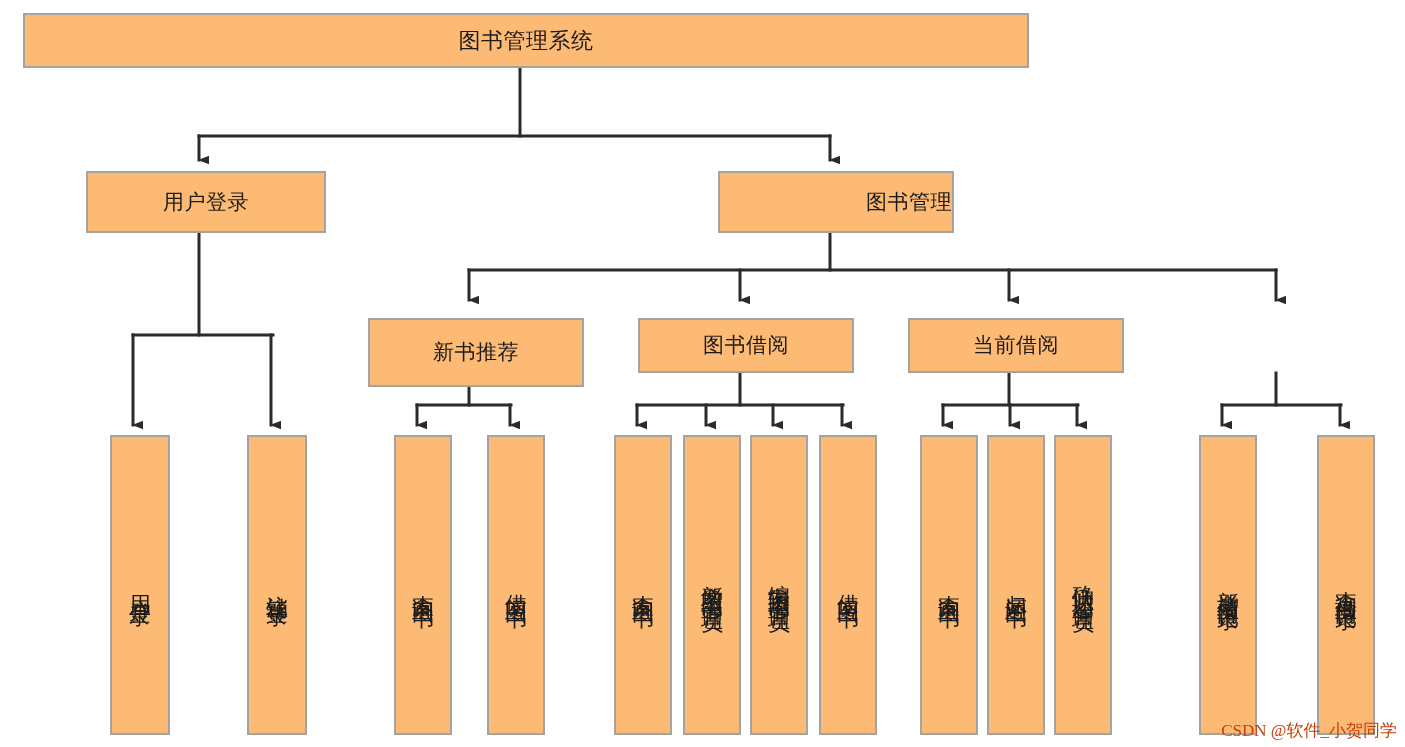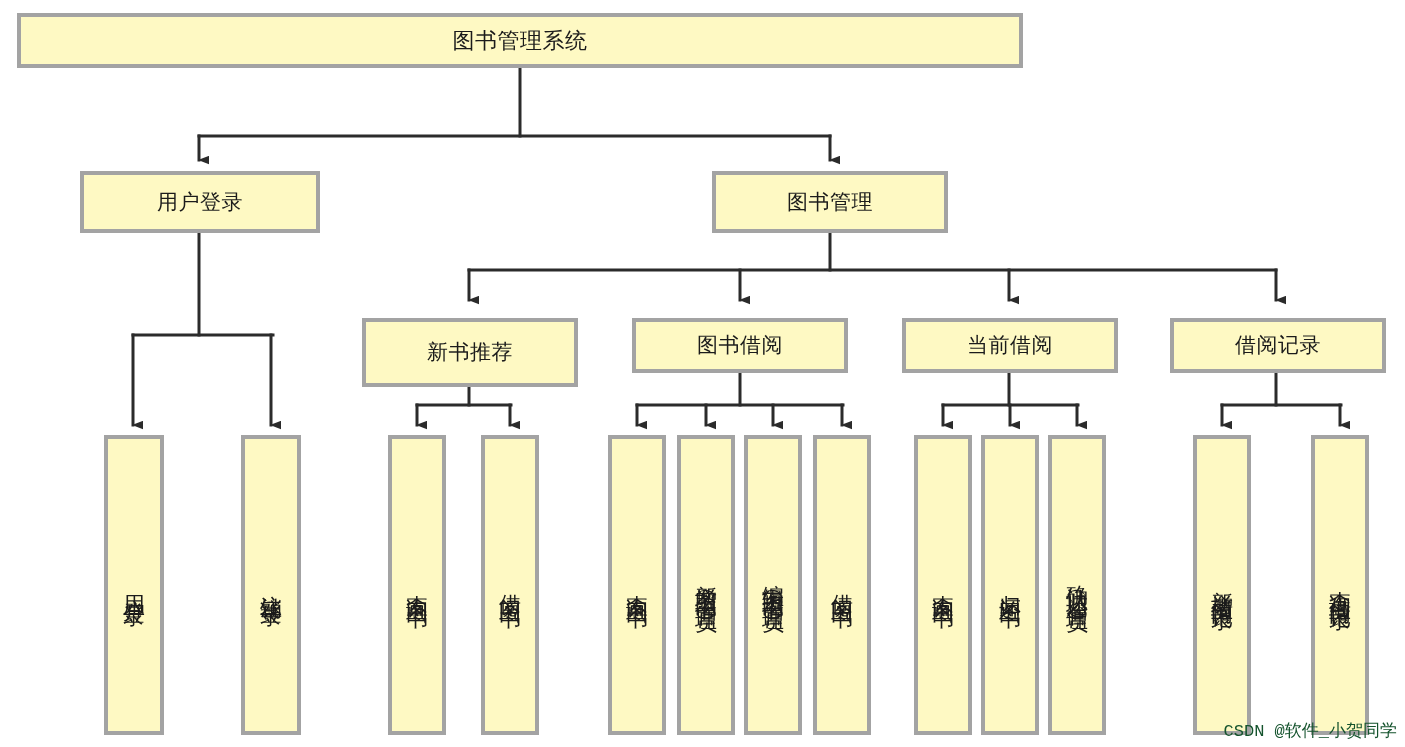--- a/index.html
+++ b/index.html
@@ -23,26 +23,27 @@
   #diagram-svg {
     position: absolute;
     left: 0;
     top: 0;
     width: 1405px;
     height: 747px;
   }
   .node-box {
     position: absolute;
     box-sizing: border-box;
-    background: #fef9c3;
-    border: 4px solid #a3a3a3;
+    background: #fdba74;
+    border: 2px solid #a3a3a3;
     display: flex;
     align-items: center;
     justify-content: center;
     overflow: hidden;
+    margin-left: 6px;
   }
   .node-label {
     color: #1b1b1b;
     text-align: center;
     line-height: 1.18;
     letter-spacing: 0.5px;
     white-space: nowrap;
   }
   .node-label.horizontal {
     font-size: 21px;
@@ -59,22 +60,22 @@
     text-orientation: upright;
     font-size: 22px;
     letter-spacing: 4px;
     line-height: 1;
   }
   #watermark {
     position: absolute;
     right: 8px;
     bottom: 5px;
     font-size: 17px;
-    color: #14532d;
-    font-family: Liberation Mono, monospace;
+    color: #c2410c;
+    font-family: Liberation Serif, serif;
     white-space: nowrap;
     pointer-events: none;
   }
 </style>
 </head>
 <body>
 
 <div id="diagram-root">
 
   <svg id="diagram-svg" viewBox="0 0 1405 747" xmlns="http://www.w3.org/2000/svg">
@@ -130,36 +131,33 @@
     </g>
   </svg>
 
   <div class="node-box" style="left:17px; top:13px; width:1006px; height:55px;">
     <span class="node-label root">图书管理系统</span>
   </div>
 
   <div class="node-box" style="left:80px; top:171px; width:240px; height:62px;">
     <span class="node-label horizontal">用户登录</span>
   </div>
-  <div class="node-box" style="left:712px; top:171px; width:236px; height:62px;">
+  <div class="node-box" style="left:712px; top:171px; width:236px; height:62px;justify-content:flex-end;">
     <span class="node-label horizontal">图书管理</span>
   </div>
 
   <div class="node-box" style="left:362px; top:318px; width:216px; height:69px;">
     <span class="node-label horizontal">新书推荐</span>
   </div>
   <div class="node-box" style="left:902px; top:318px; width:216px; height:55px;">
     <span class="node-label horizontal">当前借阅</span>
   </div>
   <div class="node-box" style="left:632px; top:318px; width:216px; height:55px;">
     <span class="node-label horizontal">图书借阅</span>
   </div>
-  <div class="node-box" style="left:1170px; top:318px; width:216px; height:55px;">
-    <span class="node-label horizontal">借阅记录</span>
-  </div>
 
   <div class="node-box vertical" style="left:104px; top:435px; width:60px; height:300px;">
     <span class="node-label vertical">用户登录</span>
   </div>
   <div class="node-box vertical" style="left:241px; top:435px; width:60px; height:300px;">
     <span class="node-label vertical">注销登录</span>
   </div>
 
   <div class="node-box vertical" style="left:388px; top:435px; width:58px; height:300px;">
     <span class="node-label vertical">查询图书</span>

